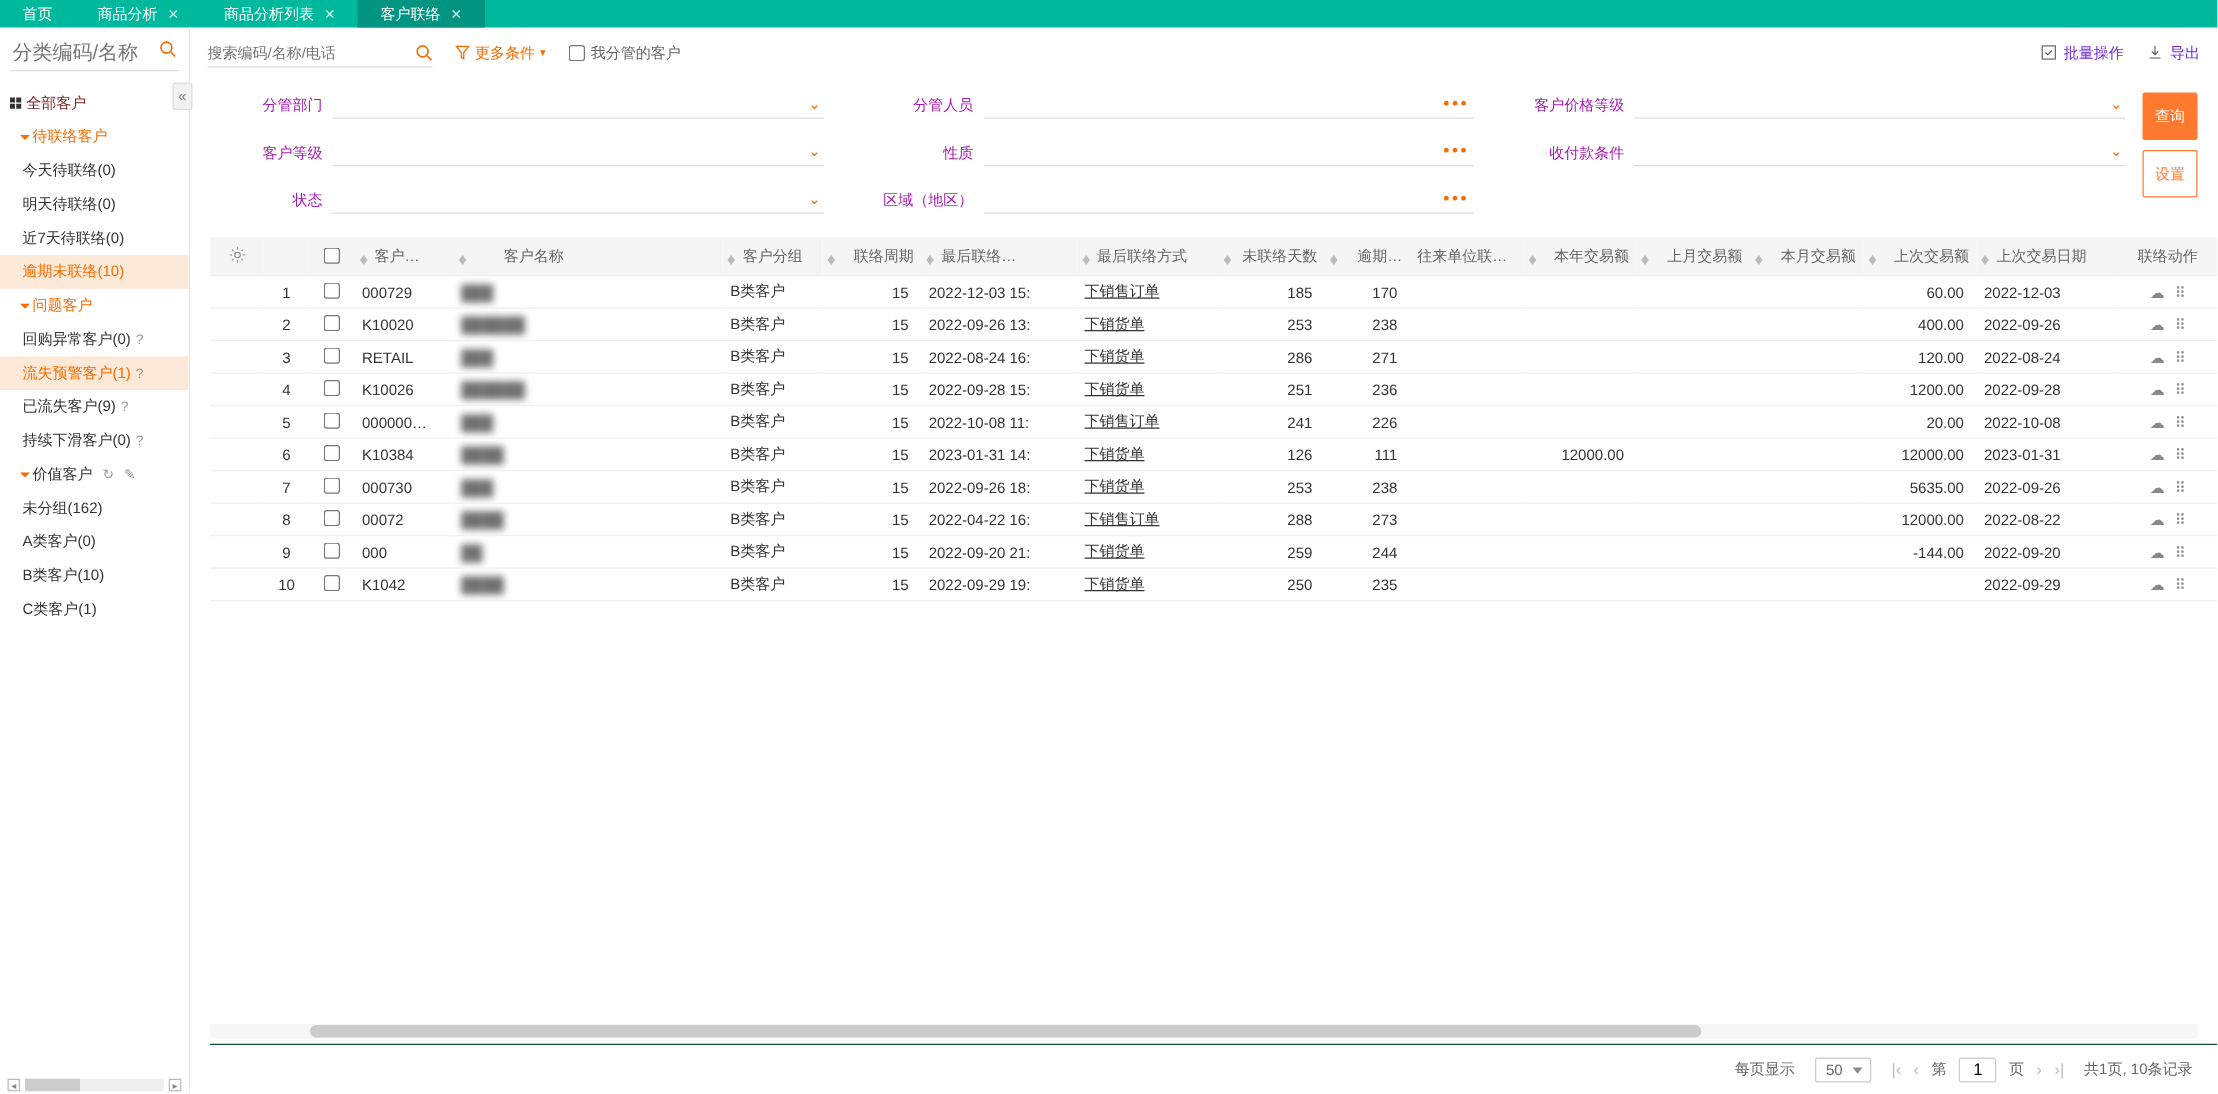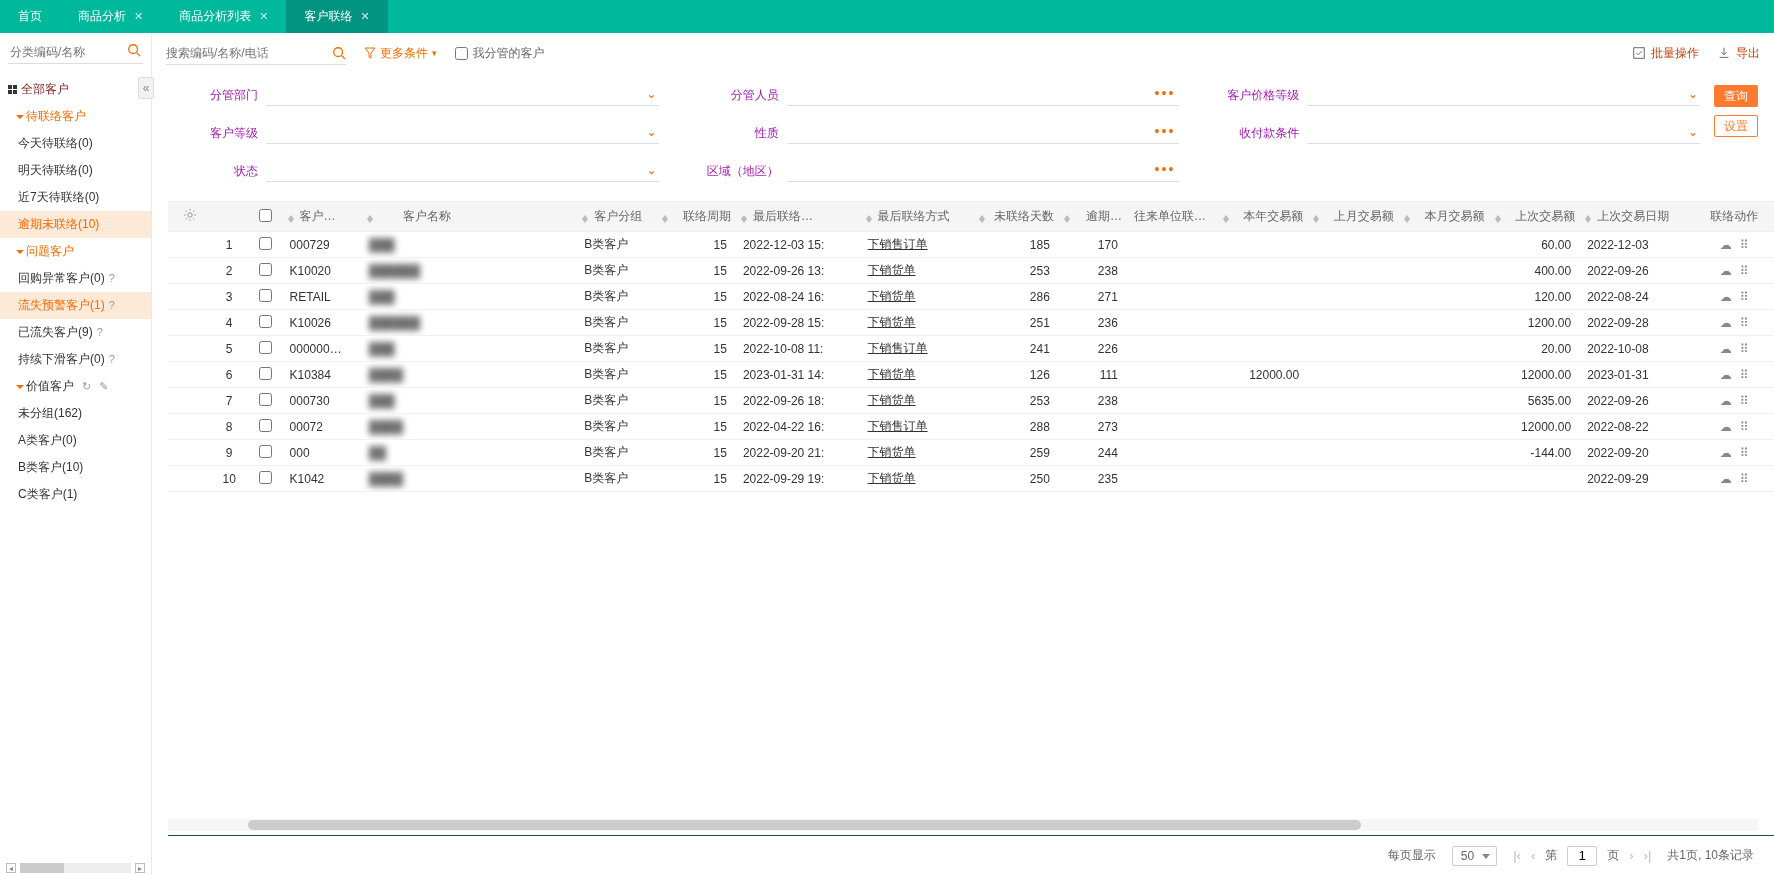--- a/index.html
+++ b/index.html
@@ -1,31 +1,31 @@
 <!DOCTYPE html>
 <html><head>
 <meta charset="utf-8">
 <style>
 *{box-sizing:border-box;margin:0;padding:0;font-family:"Microsoft YaHei","PingFang SC",Arial,sans-serif;}
 body{background:#fff;font-size:12px;color:#333;overflow:hidden;}
 .app{width:1774px;height:875px;display:flex;flex-direction:column;}
 
 
-.tabs{height:33px;background:#00b89c;display:flex;align-items:stretch;}
+.tabs{height:22px;background:#00b89c;display:flex;align-items:stretch;}
 .tab{color:#fff;padding:0 18px;display:flex;align-items:center;gap:8px;cursor:pointer;}
 .tab.active{background:#009481;}
 .tab .close{font-size:11px;opacity:.8;}
 
 
 .main{flex:1;display:flex;min-height:0;}
 
 
 .sidebar{width:152px;border-right:1px solid #e8e8e8;display:flex;flex-direction:column;position:relative;}
 .sb-search{position:relative;padding:8px 8px 8px 8px;}
-.sb-search input{width:100%;border:none;border-bottom:1px solid #ddd;padding:4px 18px 4px 2px;font-size:12px;color:#999;outline:none;}
+.sb-search input{width:100%;border:none;border-bottom:1px solid #ddd;padding:4px 18px 4px 2px;font-size:16px;color:#999;outline:none;}
 .sb-search .sicon{position:absolute;right:10px;top:10px;color:#f60;}
 .sb-collapse{position:absolute;top:44px;right:-3px;width:16px;height:22px;background:#f2f2f2;border:1px solid #ddd;border-radius:2px;display:flex;align-items:center;justify-content:center;font-size:12px;color:#888;cursor:pointer;z-index:2;}
 .sb-tree{padding:4px 0 8px 0;overflow:auto;flex:1;}
 .tree-item{padding:5px 8px 5px 22px;cursor:pointer;white-space:nowrap;position:relative;color:#7f1d1d;}
 .tree-item.lvl0{padding-left:8px;font-weight:500;display:flex;align-items:center;gap:4px;}
 .tree-item.lvl1{padding-left:18px;color:#f56c00;display:flex;align-items:center;gap:4px;}
 .tree-item.lvl1.dark{color:#333;}
 .tree-item.lvl2{padding-left:18px;color:#333;}
 .tree-item.lvl2.hl{background:#fde9d8;color:#f56c00;}
 .tree-item .mini{color:#999;margin-left:4px;font-size:11px;}
@@ -44,33 +44,33 @@
 .content{flex:1;display:flex;flex-direction:column;min-width:0;}
 .toolbar{height:40px;display:flex;align-items:center;padding:0 14px;gap:18px;}
 .tb-search{position:relative;width:180px;}
 .tb-search input{width:100%;border:none;border-bottom:1px solid #ddd;padding:4px 18px 4px 0;font-size:12px;color:#999;outline:none;}
 .tb-search .sicon{position:absolute;right:0;top:4px;color:#f60;}
 .tb-more{color:#f56c00;display:flex;align-items:center;gap:4px;cursor:pointer;}
 .tb-more .dd{font-size:9px;}
 .tb-chk{display:flex;align-items:center;gap:5px;color:#666;}
 .tb-chk input{width:13px;height:13px;}
 .tb-spacer{flex:1;}
-.tb-act{display:flex;align-items:center;gap:5px;color:#c2410c;cursor:pointer;}
+.tb-act{display:flex;align-items:center;gap:5px;color:#6d28d9;cursor:pointer;}
 .tb-act svg{width:14px;height:14px;}
 
 
 .filters{display:flex;gap:14px;padding:10px 16px 18px 16px;}
 .filters-body{flex:1;display:grid;grid-template-columns:1fr 1fr 1fr;gap:14px 30px;}
 .frow{display:flex;align-items:center;gap:8px;height:24px;}
 .frow label{width:90px;text-align:right;color:#a21caf;}
 .frow .fld{flex:1;border-bottom:1px solid #ddd;height:22px;position:relative;}
 .frow .chev{position:absolute;right:2px;top:3px;color:#f56c00;font-size:12px;}
 .frow .dots{position:absolute;right:4px;top:1px;color:#f56c00;font-size:14px;letter-spacing:2px;}
 .fbtns{display:flex;flex-direction:column;gap:8px;padding-top:2px;}
-.btn{min-width:44px;height:22px;border-radius:2px;display:flex;align-items:center;justify-content:center;cursor:pointer;font-size:12px;}
+.btn{min-width:44px;height:38px;border-radius:2px;display:flex;align-items:center;justify-content:center;cursor:pointer;font-size:12px;}
 .btn.primary{background:#ff7a2f;color:#fff;}
 .btn.ghost{border:1px solid #ff7a2f;color:#ff7a2f;background:#fff;}
 
 
 .table-wrap{flex:1;overflow:hidden;display:flex;flex-direction:column;padding:0 0 0 16px;}
 table{border-collapse:collapse;width:100%;table-layout:fixed;}
 thead th{background:#f5f5f5;font-weight:400;color:#666;height:30px;border-top:1px solid #eee;border-bottom:1px solid #eee;padding:0 6px;text-align:left;position:relative;white-space:nowrap;overflow:hidden;text-overflow:ellipsis;}
 thead th.sortable::before{content:"";position:absolute;left:4px;top:50%;transform:translateY(-50%);width:0;height:0;border-left:3px solid transparent;border-right:3px solid transparent;border-bottom:4px solid #bbb;}
 thead th.sortable::after{content:"";position:absolute;left:4px;top:50%;transform:translateY(2px);width:0;height:0;border-left:3px solid transparent;border-right:3px solid transparent;border-top:4px solid #bbb;}
 thead th.sortable{padding-left:16px;}

